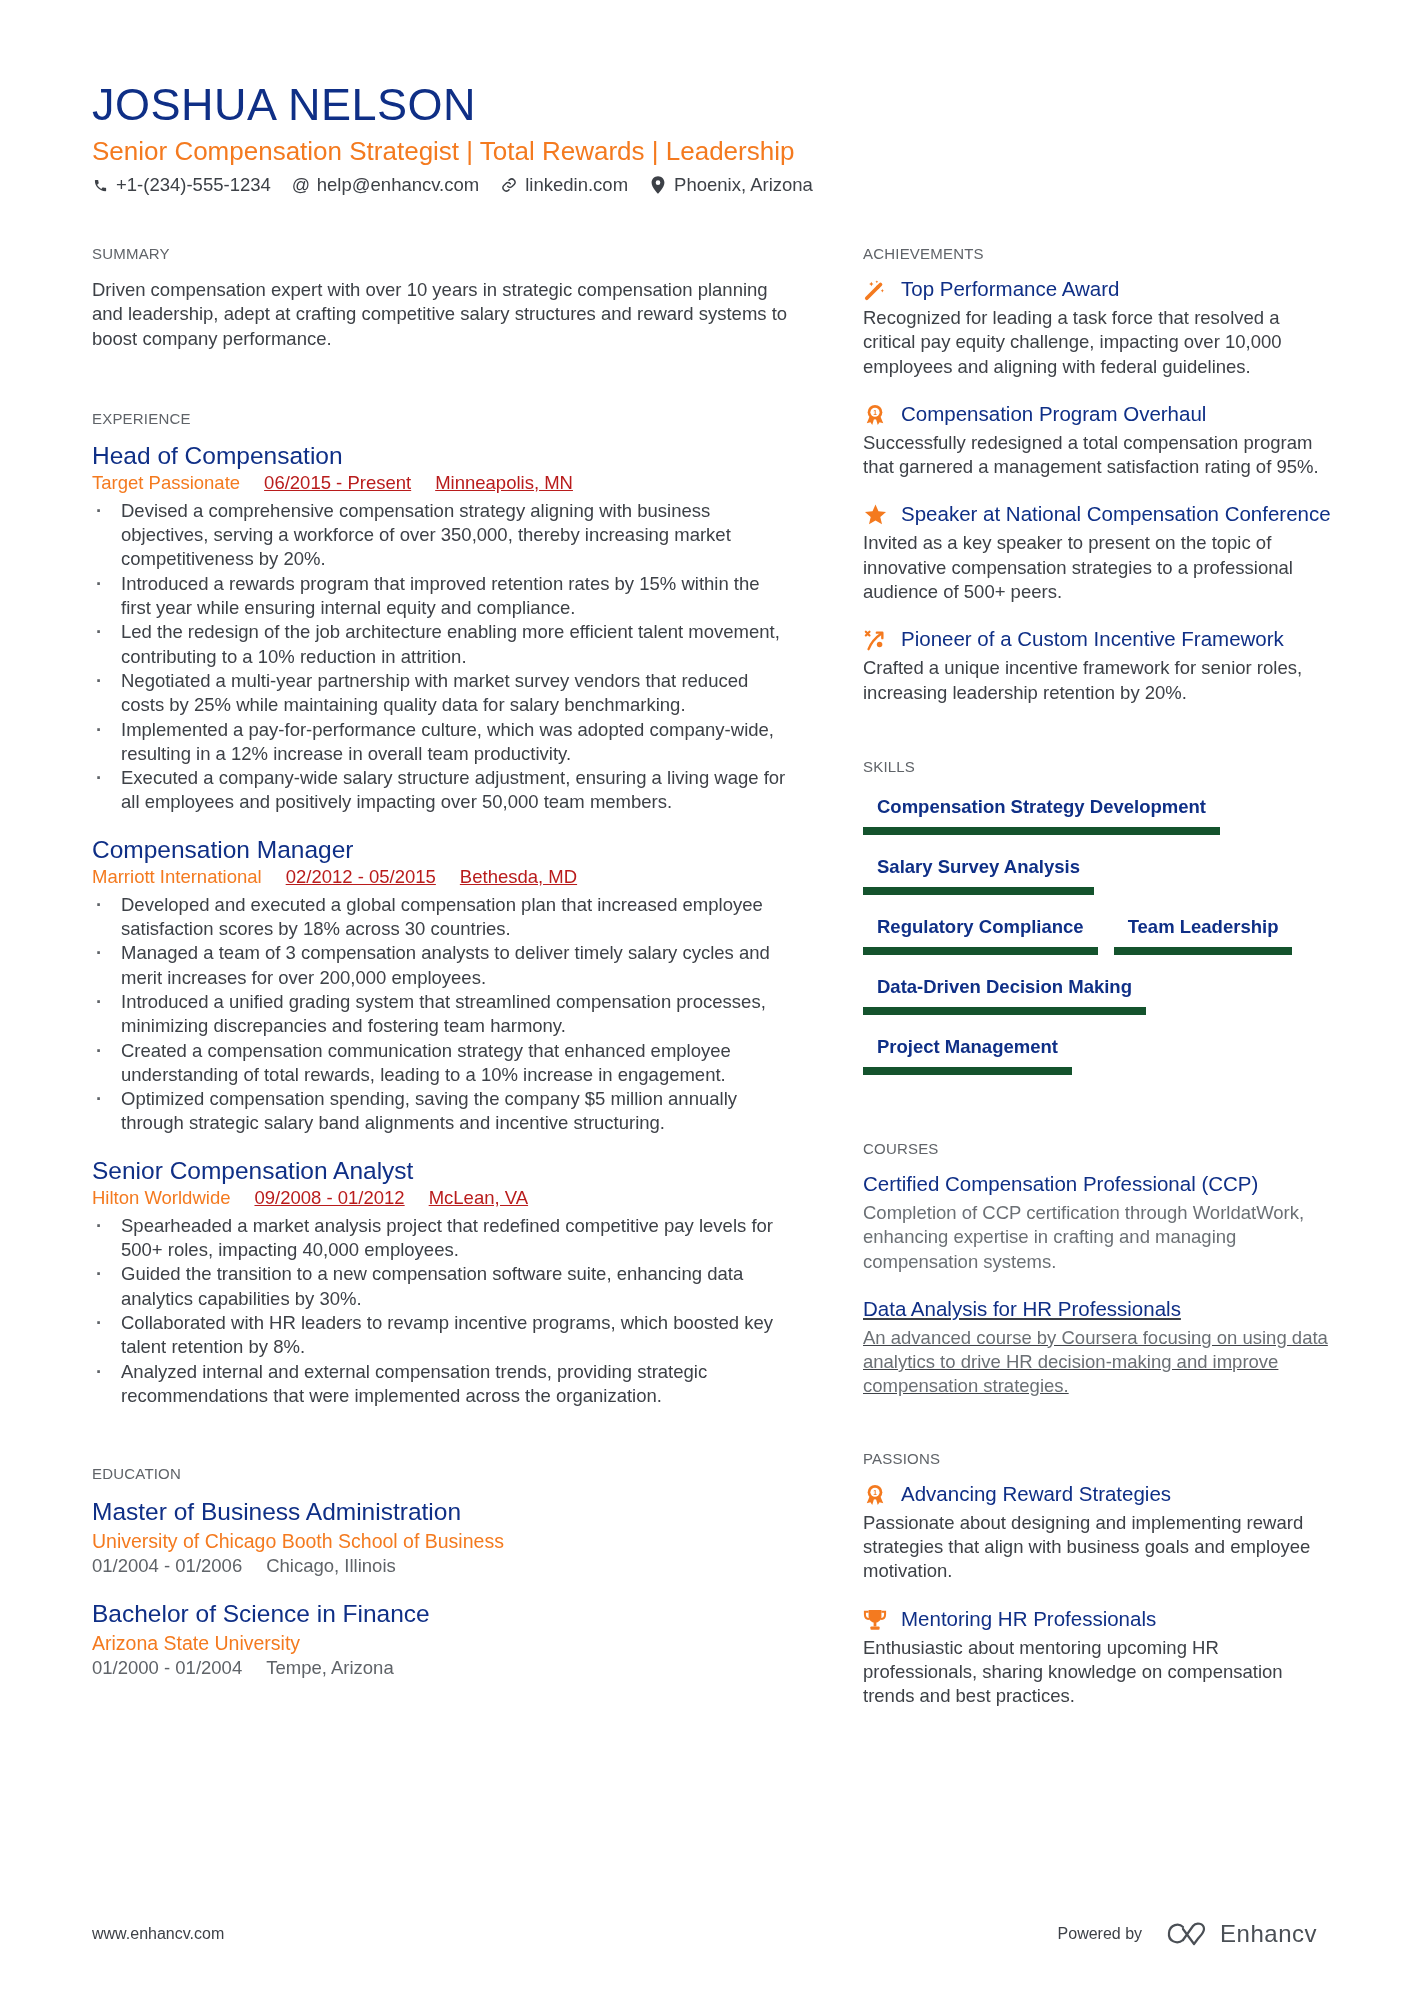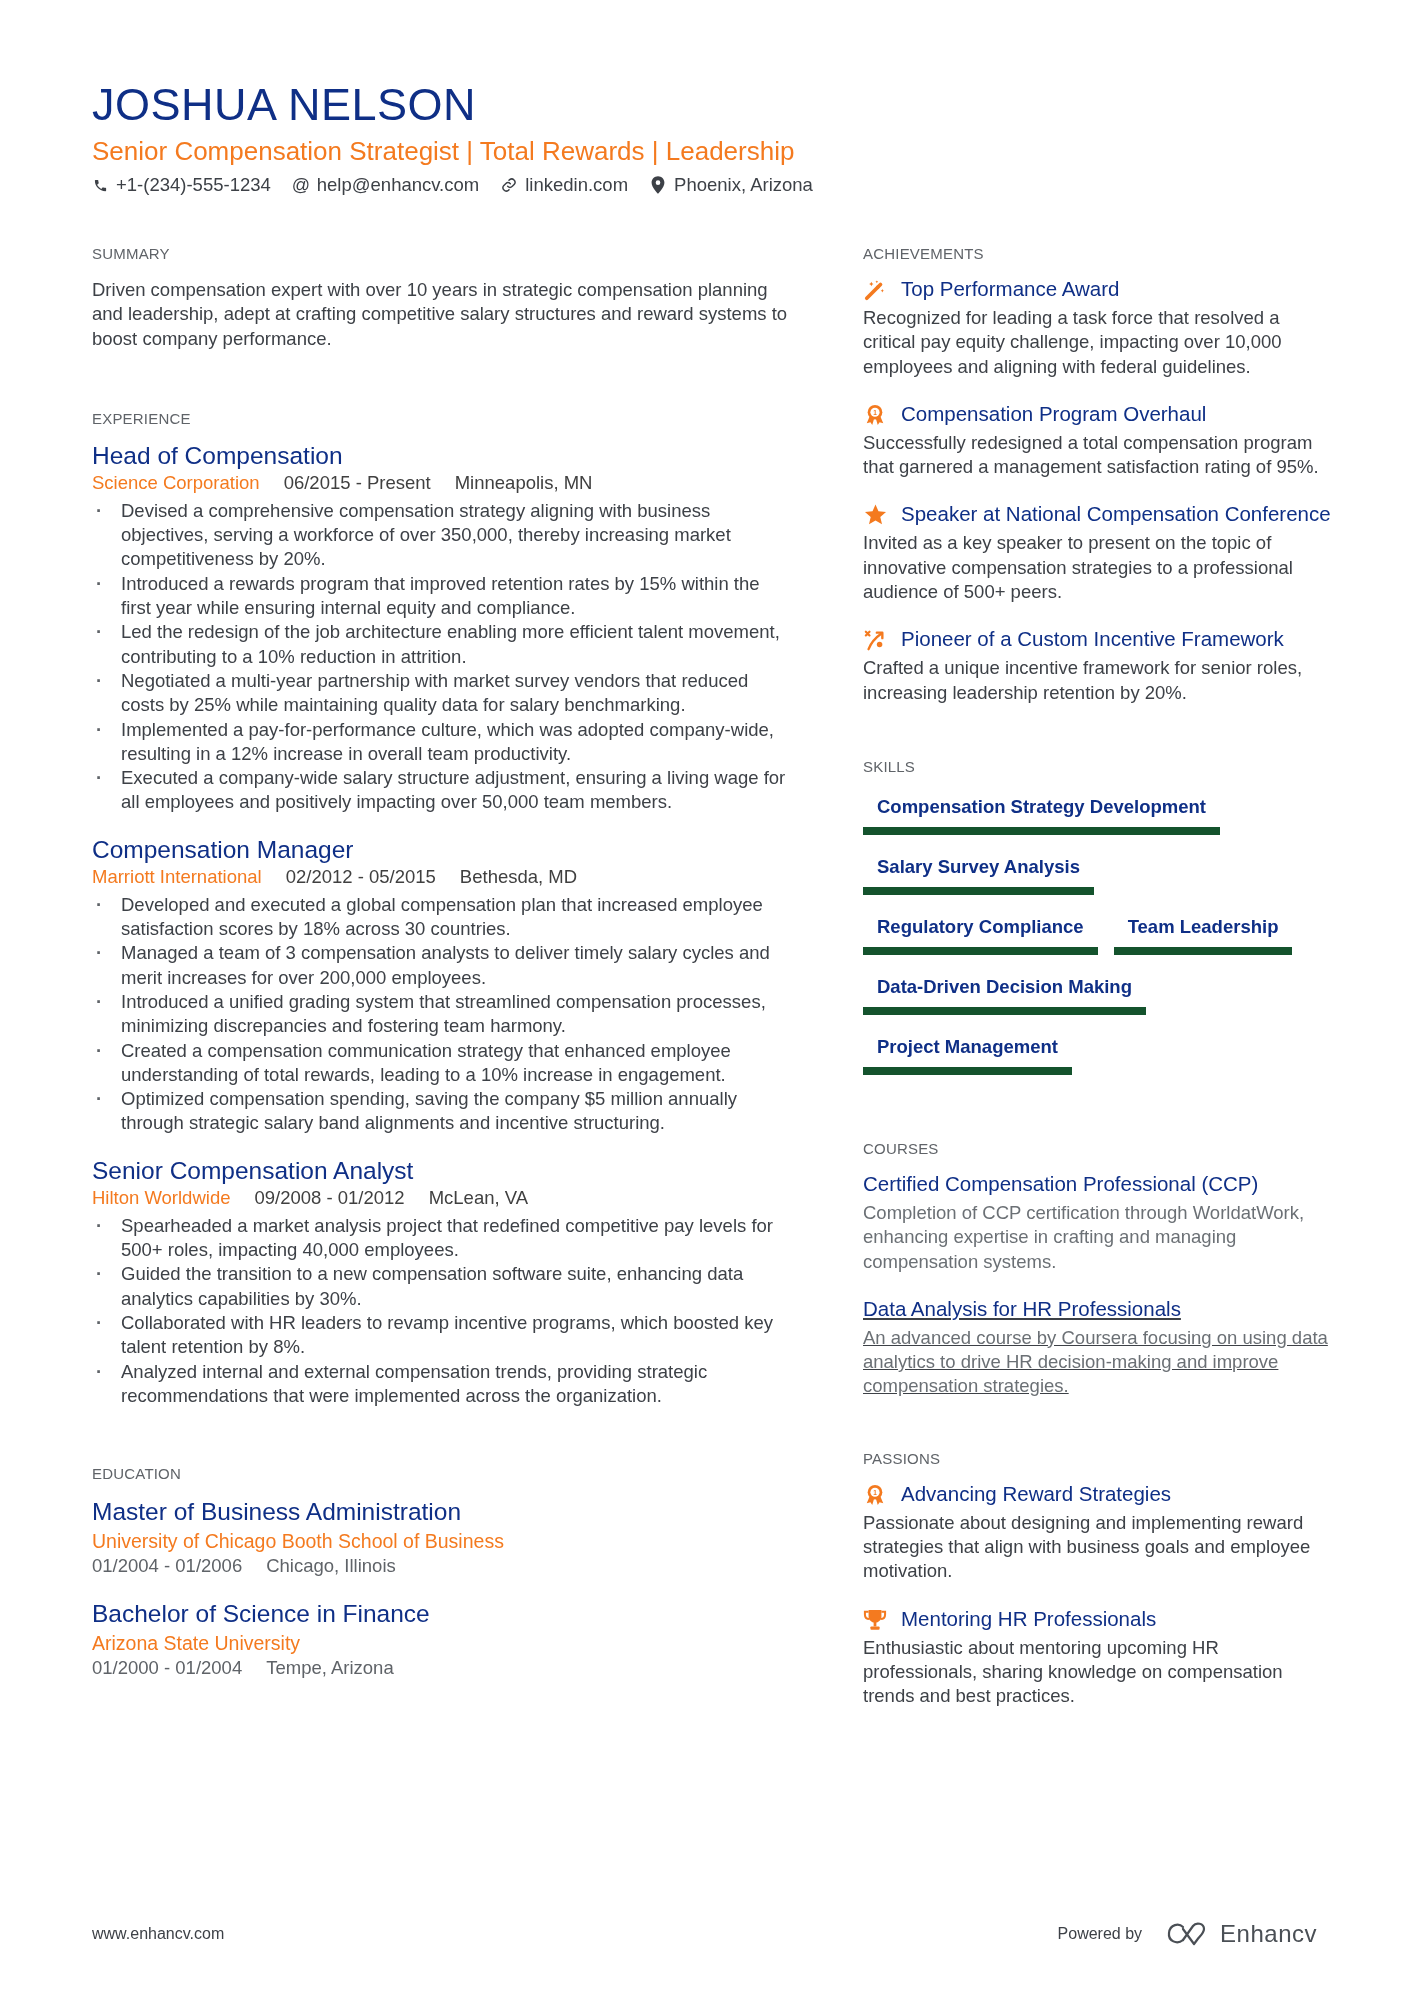--- a/index.html
+++ b/index.html
@@ -20,21 +20,21 @@
   .body { font-size: 18.5px; line-height: 24.3px; color: #3d4147; }
 
   .summary-text { margin-top: 14px; }
   .exp-title { margin-top: 58px; }
 
   .job { margin-top: 12px; }
   .job + .job { margin-top: 20px; }
   .job-role { font-size: 24.5px; line-height: 30px; color: #0f2f86; }
   .job-meta { display: flex; font-size: 18.5px; line-height: 24px; }
   .job-company { color: #f47a1f; margin-right: 24px; }
-  .job-dates, .job-loc { color: #404040; margin-right: 24px; }
+  .job-dates, .job-loc { color: #b91c1c; margin-right: 24px; text-decoration: underline; }
   .bullets { list-style: none; margin-top: 4px; }
   .bullets li { position: relative; padding-left: 29px; font-size: 18.5px; line-height: 24.3px; color: #3d4147; }
   .bullets li::before { content: "\00B7"; position: absolute; left: 4px; top: 0; color: #5f6368; font-weight: bold; }
 
   .edu-title { margin-top: 56px; }
   .edu { margin-top: 12px; }
   .edu + .edu { margin-top: 20px; }
   .edu-degree { font-size: 24.5px; line-height: 32px; color: #0f2f86; }
   .edu-school { font-size: 19.5px; line-height: 26px; color: #f47a1f; }
   .edu-meta { display: flex; font-size: 18.5px; line-height: 24px; color: #5f6368; }
@@ -109,21 +109,21 @@
     <div class="sec-title">SUMMARY</div>
     <p class="body summary-text">Driven compensation expert with over 10 years in strategic compensation planning and leadership, adept at crafting competitive salary structures and reward systems to boost company performance.</p>
   </section>
 
   <section>
     <div class="sec-title exp-title">EXPERIENCE</div>
 
     <div class="job">
       <div class="job-role">Head of Compensation</div>
       <div class="job-meta">
-        <span class="job-company">Science Corporation</span>
+        <span class="job-company">Target Passionate</span>
         <span class="job-dates">06/2015 - Present</span>
         <span class="job-loc">Minneapolis, MN</span>
       </div>
       <ul class="bullets">
         <li>Devised a comprehensive compensation strategy aligning with business objectives, serving a workforce of over 350,000, thereby increasing market competitiveness by 20%.</li>
         <li>Introduced a rewards program that improved retention rates by 15% within the first year while ensuring internal equity and compliance.</li>
         <li>Led the redesign of the job architecture enabling more efficient talent movement, contributing to a 10% reduction in attrition.</li>
         <li>Negotiated a multi-year partnership with market survey vendors that reduced costs by 25% while maintaining quality data for salary benchmarking.</li>
         <li>Implemented a pay-for-performance culture, which was adopted company-wide, resulting in a 12% increase in overall team productivity.</li>
         <li>Executed a company-wide salary structure adjustment, ensuring a living wage for all employees and positively impacting over 50,000 team members.</li>

